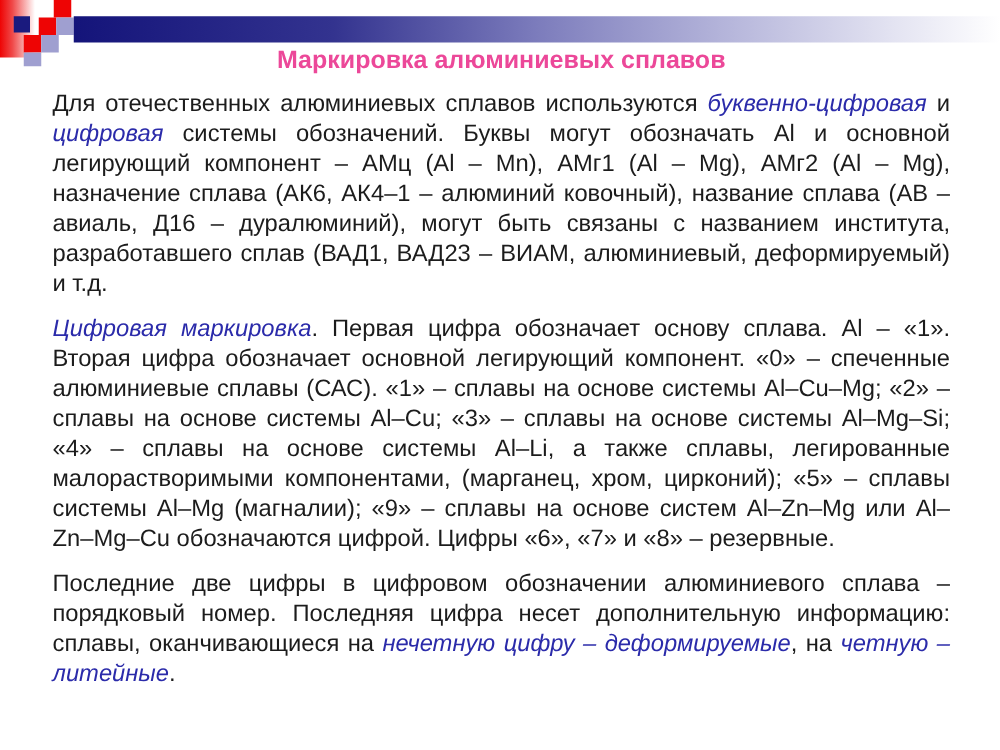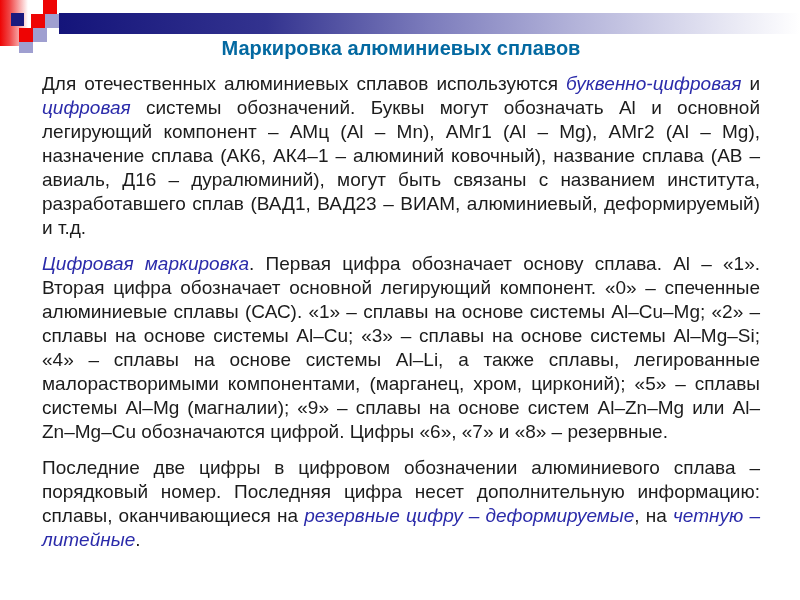--- a/index.html
+++ b/index.html
@@ -33,21 +33,21 @@
   .sq.lav2  { background:var(--deco-lav); left:33px; top:28px; }
   .sq.lav3  { background:var(--deco-lav); left:19px; top:42px; height:11px; }
 
   
   .content {
     position:absolute; top:36px; left:30px; right:28px;
     color:var(--text-color);
   }
   .title {
     font-size:20px; line-height:24px; font-weight:bold;
-    text-align:center; margin:0 0 2px 0; color:#0369a1;
+    text-align:center; margin:0 0 2px 0; color:#ec4899;
   }
   .body-text p {
     margin:12px;
     font-size:19px; line-height:24px;
     text-align:justify;
   }
   .blue-italic { color:var(--accent); font-style:italic; }
 </style>
 </head>
 <body>
@@ -64,17 +64,17 @@
     <div class="sq lav2"></div>
     <div class="sq lav3"></div>
     <div class="top-bar"></div>
   </div>
 
   <div class="content">
     <h1 class="title">Маркировка алюминиевых сплавов</h1>
     <div class="body-text">
         <p><span>Для отечественных алюминиевых сплавов используются </span><span class="blue-italic">буквенно-цифровая</span><span> и </span><span class="blue-italic">цифровая</span><span> системы обозначений. Буквы могут обозначать Al и основной легирующий компонент – АМц (Al – Mn), АМг1 (Al – Mg), АМг2 (Al – Mg), назначение сплава (АК6, АК4–1 – алюминий ковочный), название сплава (АВ – авиаль, Д16 – дуралюминий), могут быть связаны с названием института, разработавшего сплав (ВАД1, ВАД23 – ВИАМ, алюминиевый, деформируемый) и т.д.</span></p>
         <p><span class="blue-italic">Цифровая маркировка</span><span>. Первая цифра обозначает основу сплава. Al – «1». Вторая цифра обозначает основной легирующий компонент. «0» – спеченные алюминиевые сплавы (САС). «1» – сплавы на основе системы Al–Cu–Mg; «2» – сплавы на основе системы Al–Cu; «3» – сплавы на основе системы Al–Mg–Si; «4» – сплавы на основе системы Al–Li, а также сплавы, легированные малорастворимыми компонентами, (марганец, хром, цирконий); «5» – сплавы системы Al–Mg (магналии); «9» – сплавы на основе систем Al–Zn–Mg или Al– Zn–Mg–Cu обозначаются цифрой. Цифры «6», «7» и «8» – резервные.</span></p>
-        <p><span>Последние две цифры в цифровом обозначении алюминиевого сплава – порядковый номер. Последняя цифра несет дополнительную информацию: сплавы, оканчивающиеся на </span><span class="blue-italic">резервные цифру – деформируемые</span><span>, на </span><span class="blue-italic">четную – литейные</span><span>.</span></p>
+        <p><span>Последние две цифры в цифровом обозначении алюминиевого сплава – порядковый номер. Последняя цифра несет дополнительную информацию: сплавы, оканчивающиеся на </span><span class="blue-italic">нечетную цифру – деформируемые</span><span>, на </span><span class="blue-italic">четную – литейные</span><span>.</span></p>
       </div>
   </div>
 
 </div>
 
 </body></html>

